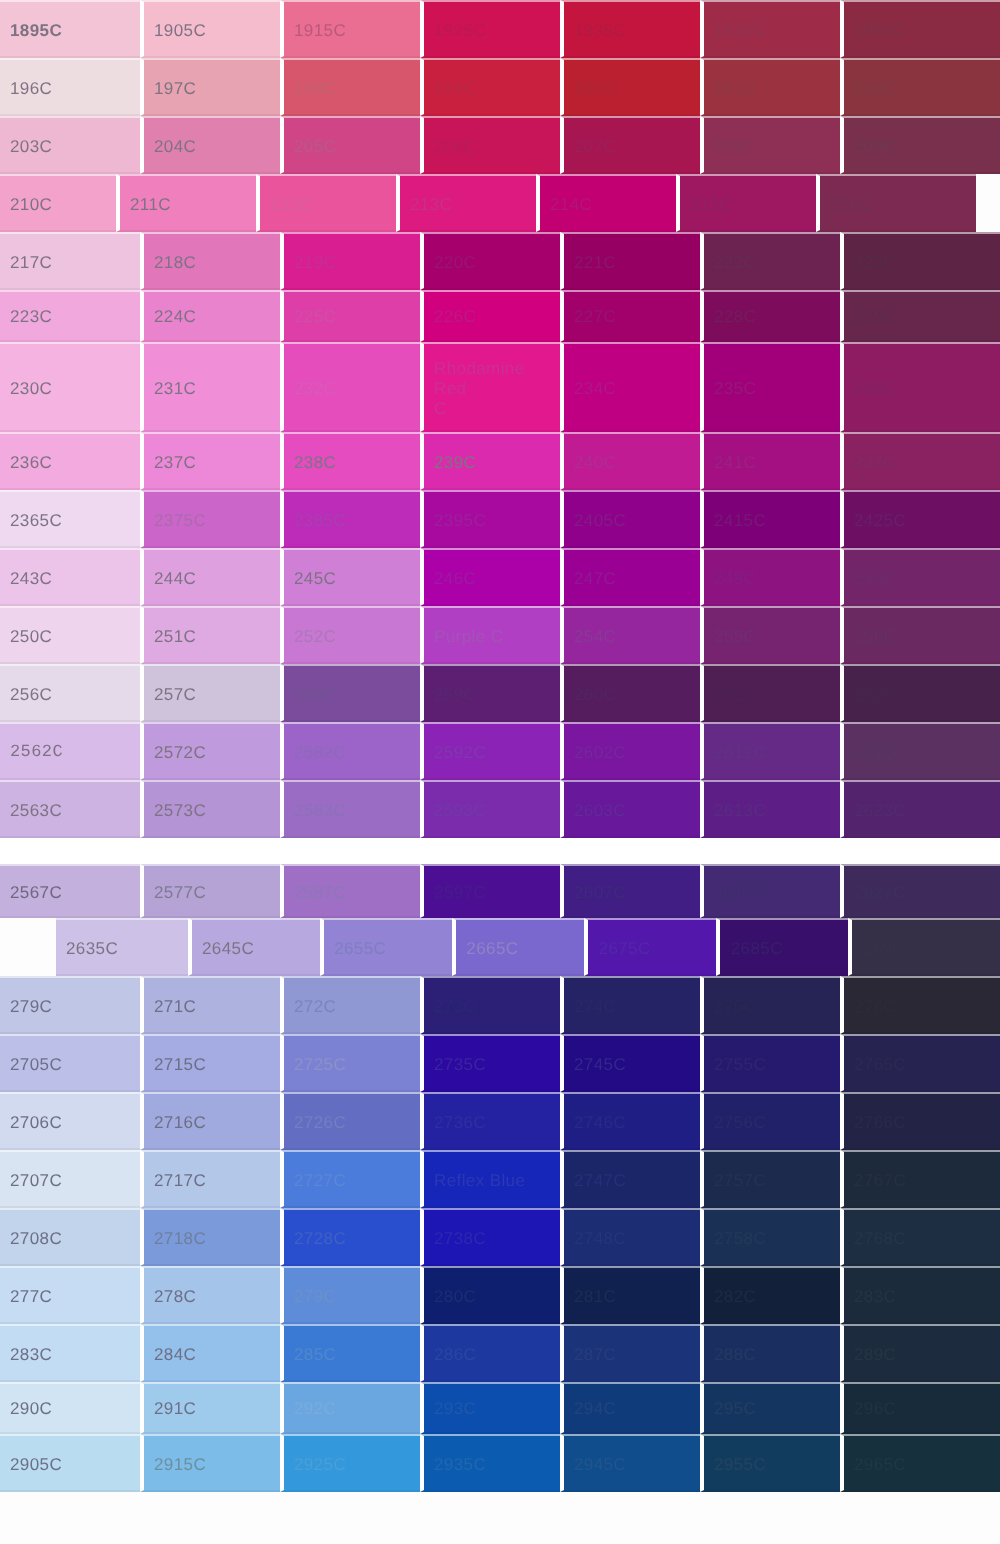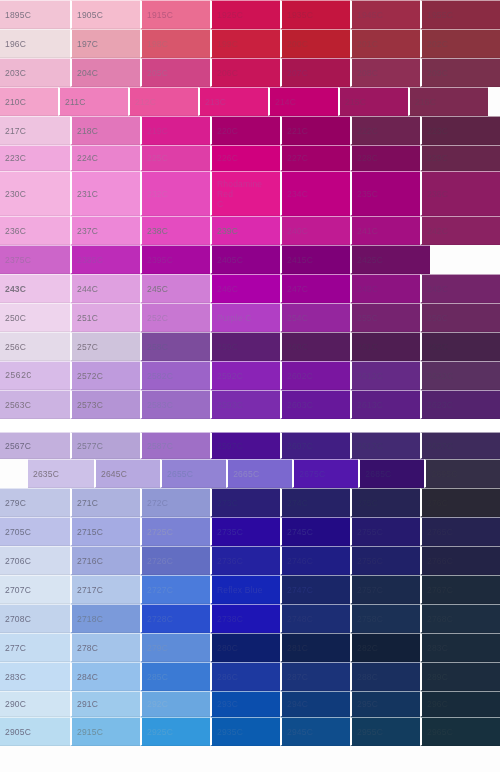--- a/index.html
+++ b/index.html
@@ -27,21 +27,21 @@
     font-family:"Liberation Sans",sans-serif;
   }
   .gap{height:13px;background:#ffffff;width:500px;}
 </style>
 </head>
 <body>
 
 <div class="sheet">
   <div class="section" id="section-0">
       <div class="row" style="height: 29px;">
-        <div class="cell" style="width: 70px; background: rgb(242, 196, 213);">
+        <div class="cell" style="width: 70px; background: rgb(242, 196, 213); font-weight: bold;">
           <span class="swatch-label" style="color: rgb(125, 115, 130);">1895C</span>
         </div>
         <div class="cell" style="width: 70px; background: rgb(245, 188, 206);">
           <span class="swatch-label" style="color: rgb(125, 115, 130);">1905C</span>
         </div>
         <div class="cell" style="width: 70px; background: rgb(234, 109, 146);">
           <span class="swatch-label" style="color: rgb(185, 89, 126);">1915C</span>
         </div>
         <div class="cell" style="width: 70px; background: rgb(207, 18, 84);">
           <span class="swatch-label" style="color: rgb(184, 26, 84);">1925C</span>
@@ -212,41 +212,44 @@
           <span class="swatch-label" style="color: rgb(173, 46, 147);">240C</span>
         </div>
         <div class="cell" style="width: 70px; background: rgb(164, 15, 130);">
           <span class="swatch-label" style="color: rgb(149, 37, 127);">241C</span>
         </div>
         <div class="cell" style="width: 80px; background: rgb(138, 34, 98);">
           <span class="swatch-label" style="color: rgb(125, 44, 98);">242C</span>
         </div>
       </div>
       <div class="row" style="height: 29px;">
+        <div class="cell" style="width: 70px; background: rgb(238, 217, 240);">
+          <span class="swatch-label" style="color: rgb(125, 115, 130);">2365C</span>
+        </div>
         <div class="cell" style="width: 70px; background: rgb(204, 101, 201);">
           <span class="swatch-label" style="color: rgb(169, 107, 173);">2375C</span>
         </div>
         <div class="cell" style="width: 70px; background: rgb(189, 44, 184);">
           <span class="swatch-label" style="color: rgb(168, 63, 176);">2385C</span>
         </div>
         <div class="cell" style="width: 70px; background: rgb(168, 10, 160);">
           <span class="swatch-label" style="color: rgb(154, 33, 155);">2395C</span>
         </div>
         <div class="cell" style="width: 70px; background: rgb(143, 0, 139);">
           <span class="swatch-label" style="color: rgb(129, 28, 136);">2405C</span>
         </div>
         <div class="cell" style="width: 70px; background: rgb(126, 0, 120);">
           <span class="swatch-label" style="color: rgb(115, 26, 118);">2415C</span>
         </div>
         <div class="cell" style="width: 80px; background: rgb(109, 16, 100);">
           <span class="swatch-label" style="color: rgb(100, 33, 101);">2425C</span>
         </div>
       </div>
       <div class="row" style="height: 29px;">
-        <div class="cell" style="width: 70px; background: rgb(236, 195, 233); font-weight: bold;">
+        <div class="cell" style="width: 70px; background: rgb(236, 195, 233);">
           <span class="swatch-label" style="color: rgb(125, 115, 130);">243C</span>
         </div>
         <div class="cell" style="width: 70px; background: rgb(223, 160, 224);">
           <span class="swatch-label" style="color: rgb(125, 115, 130);">244C</span>
         </div>
         <div class="cell" style="width: 70px; background: rgb(208, 127, 214);">
           <span class="swatch-label" style="color: rgb(125, 115, 130);">245C</span>
         </div>
         <div class="cell" style="width: 70px; background: rgb(172, 0, 168);">
           <span class="swatch-label" style="color: rgb(156, 26, 160);">246C</span>

